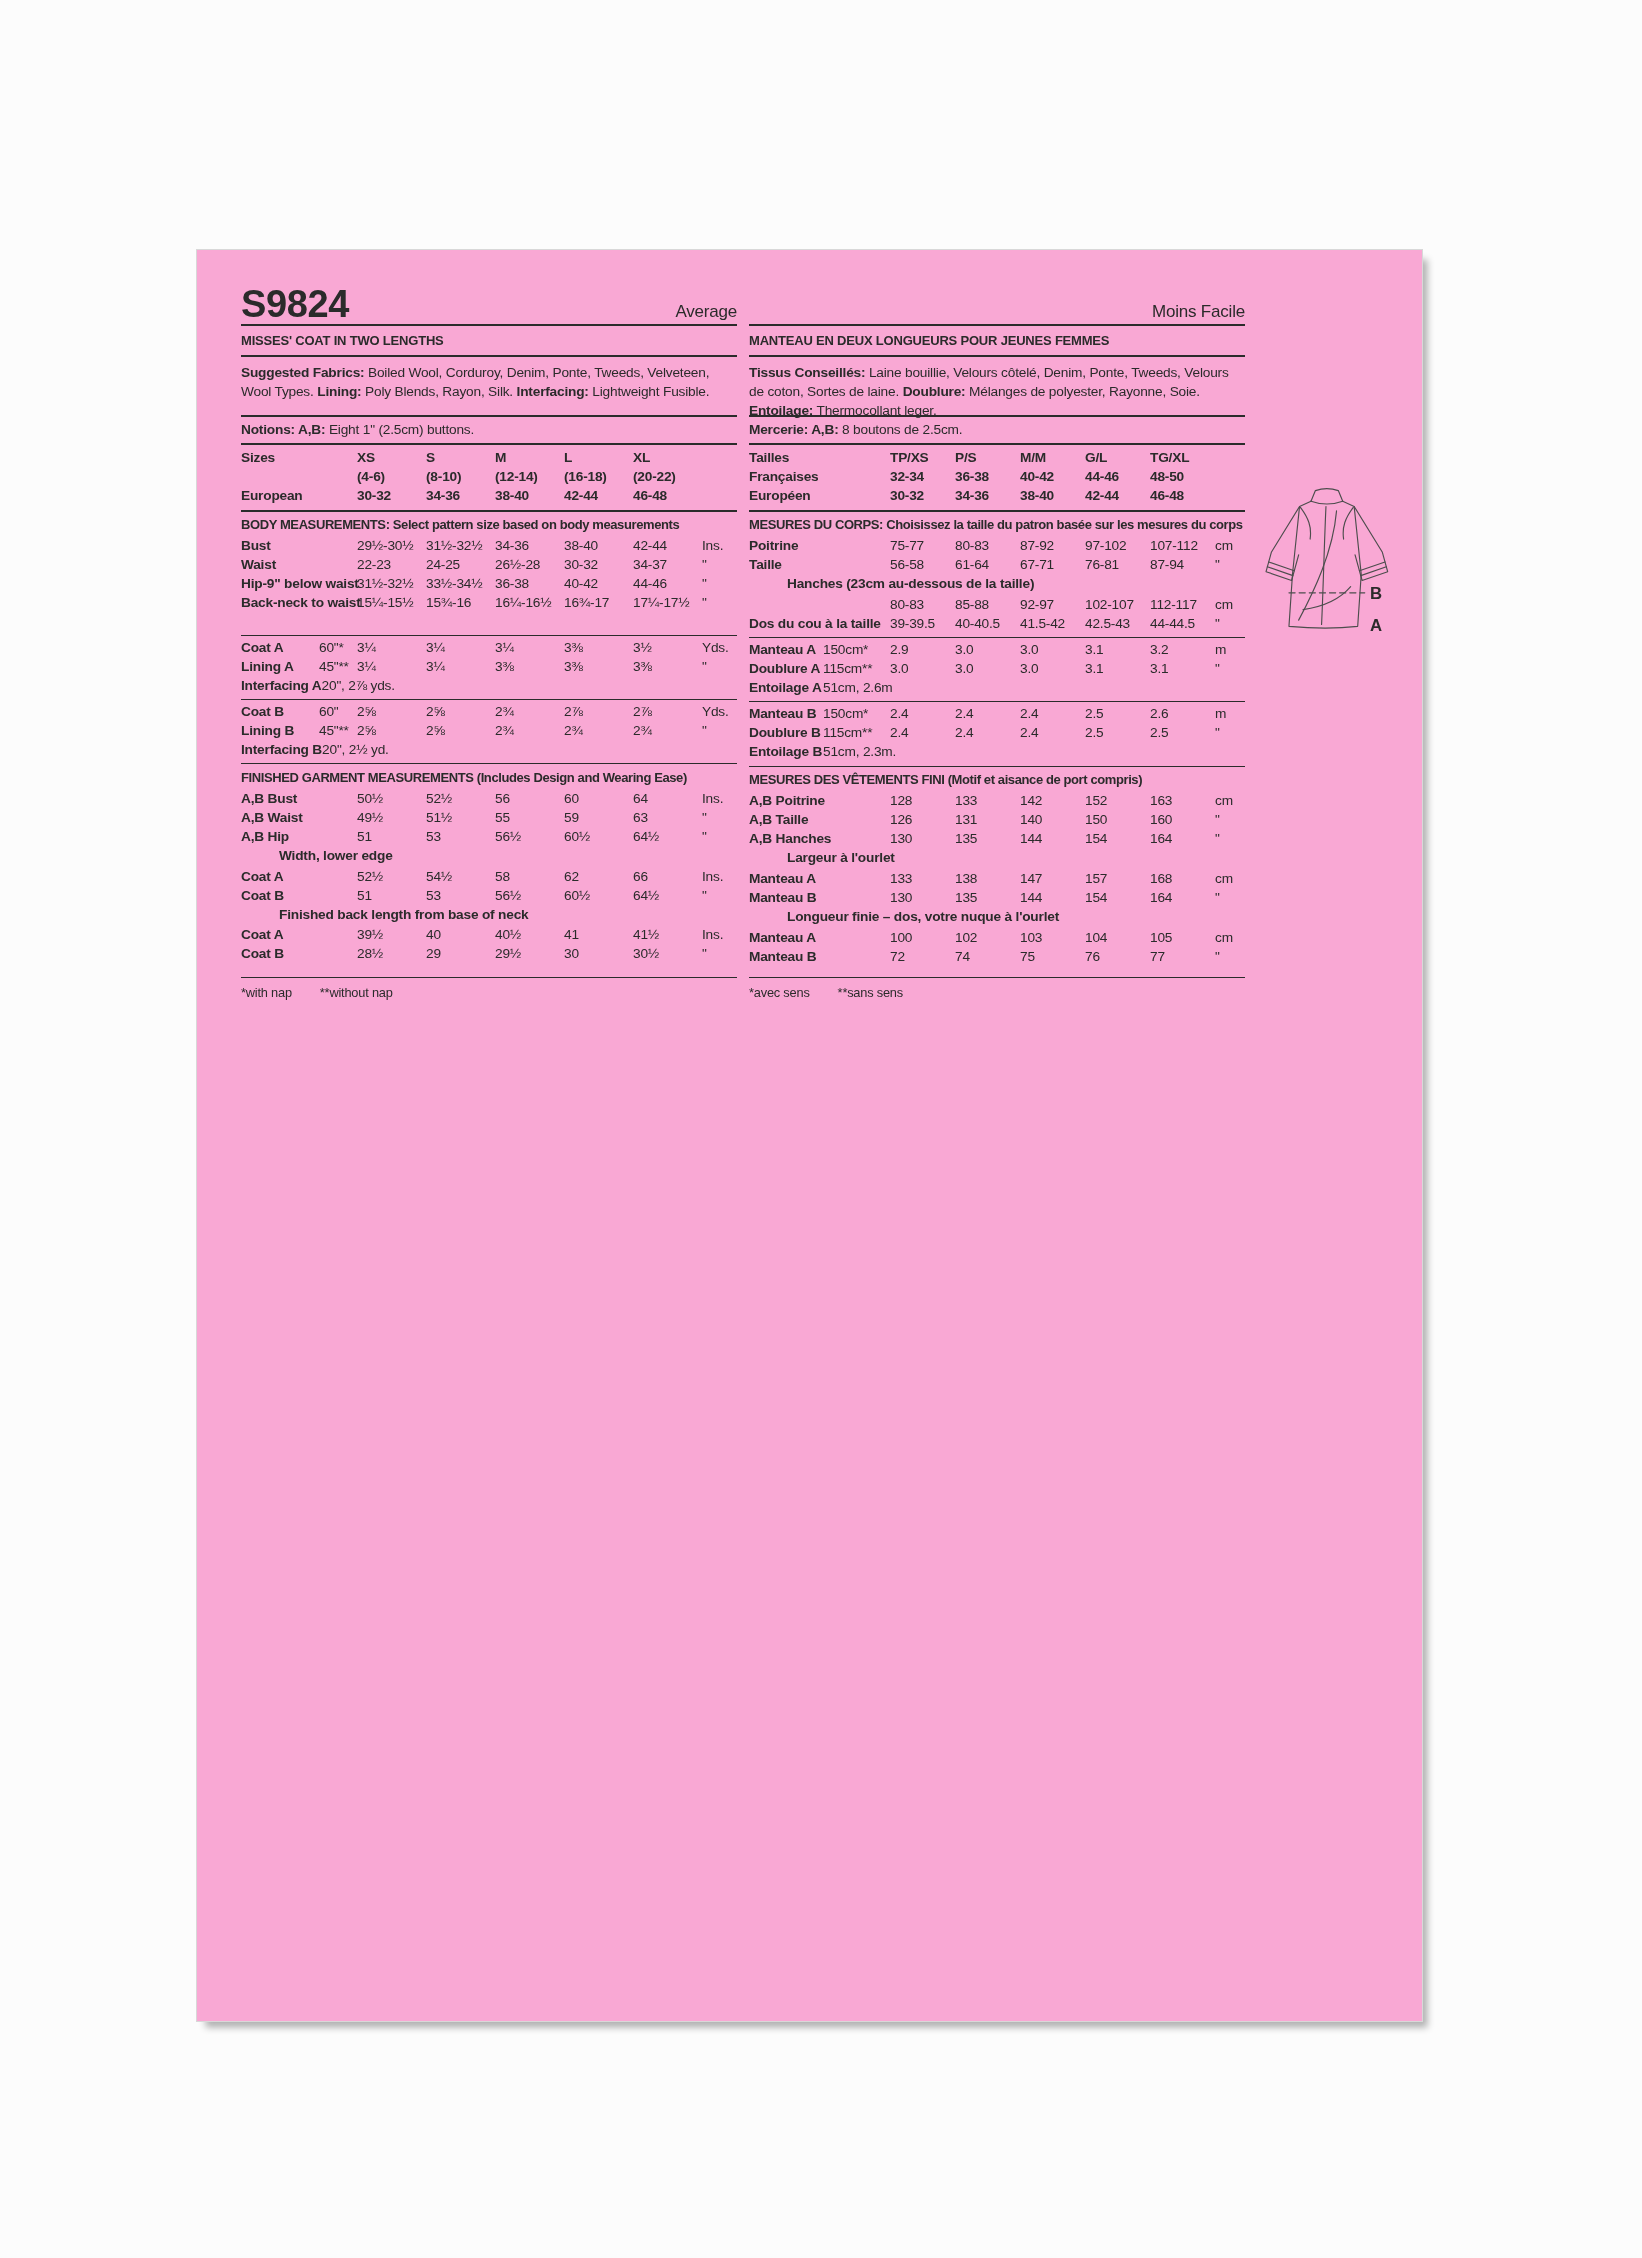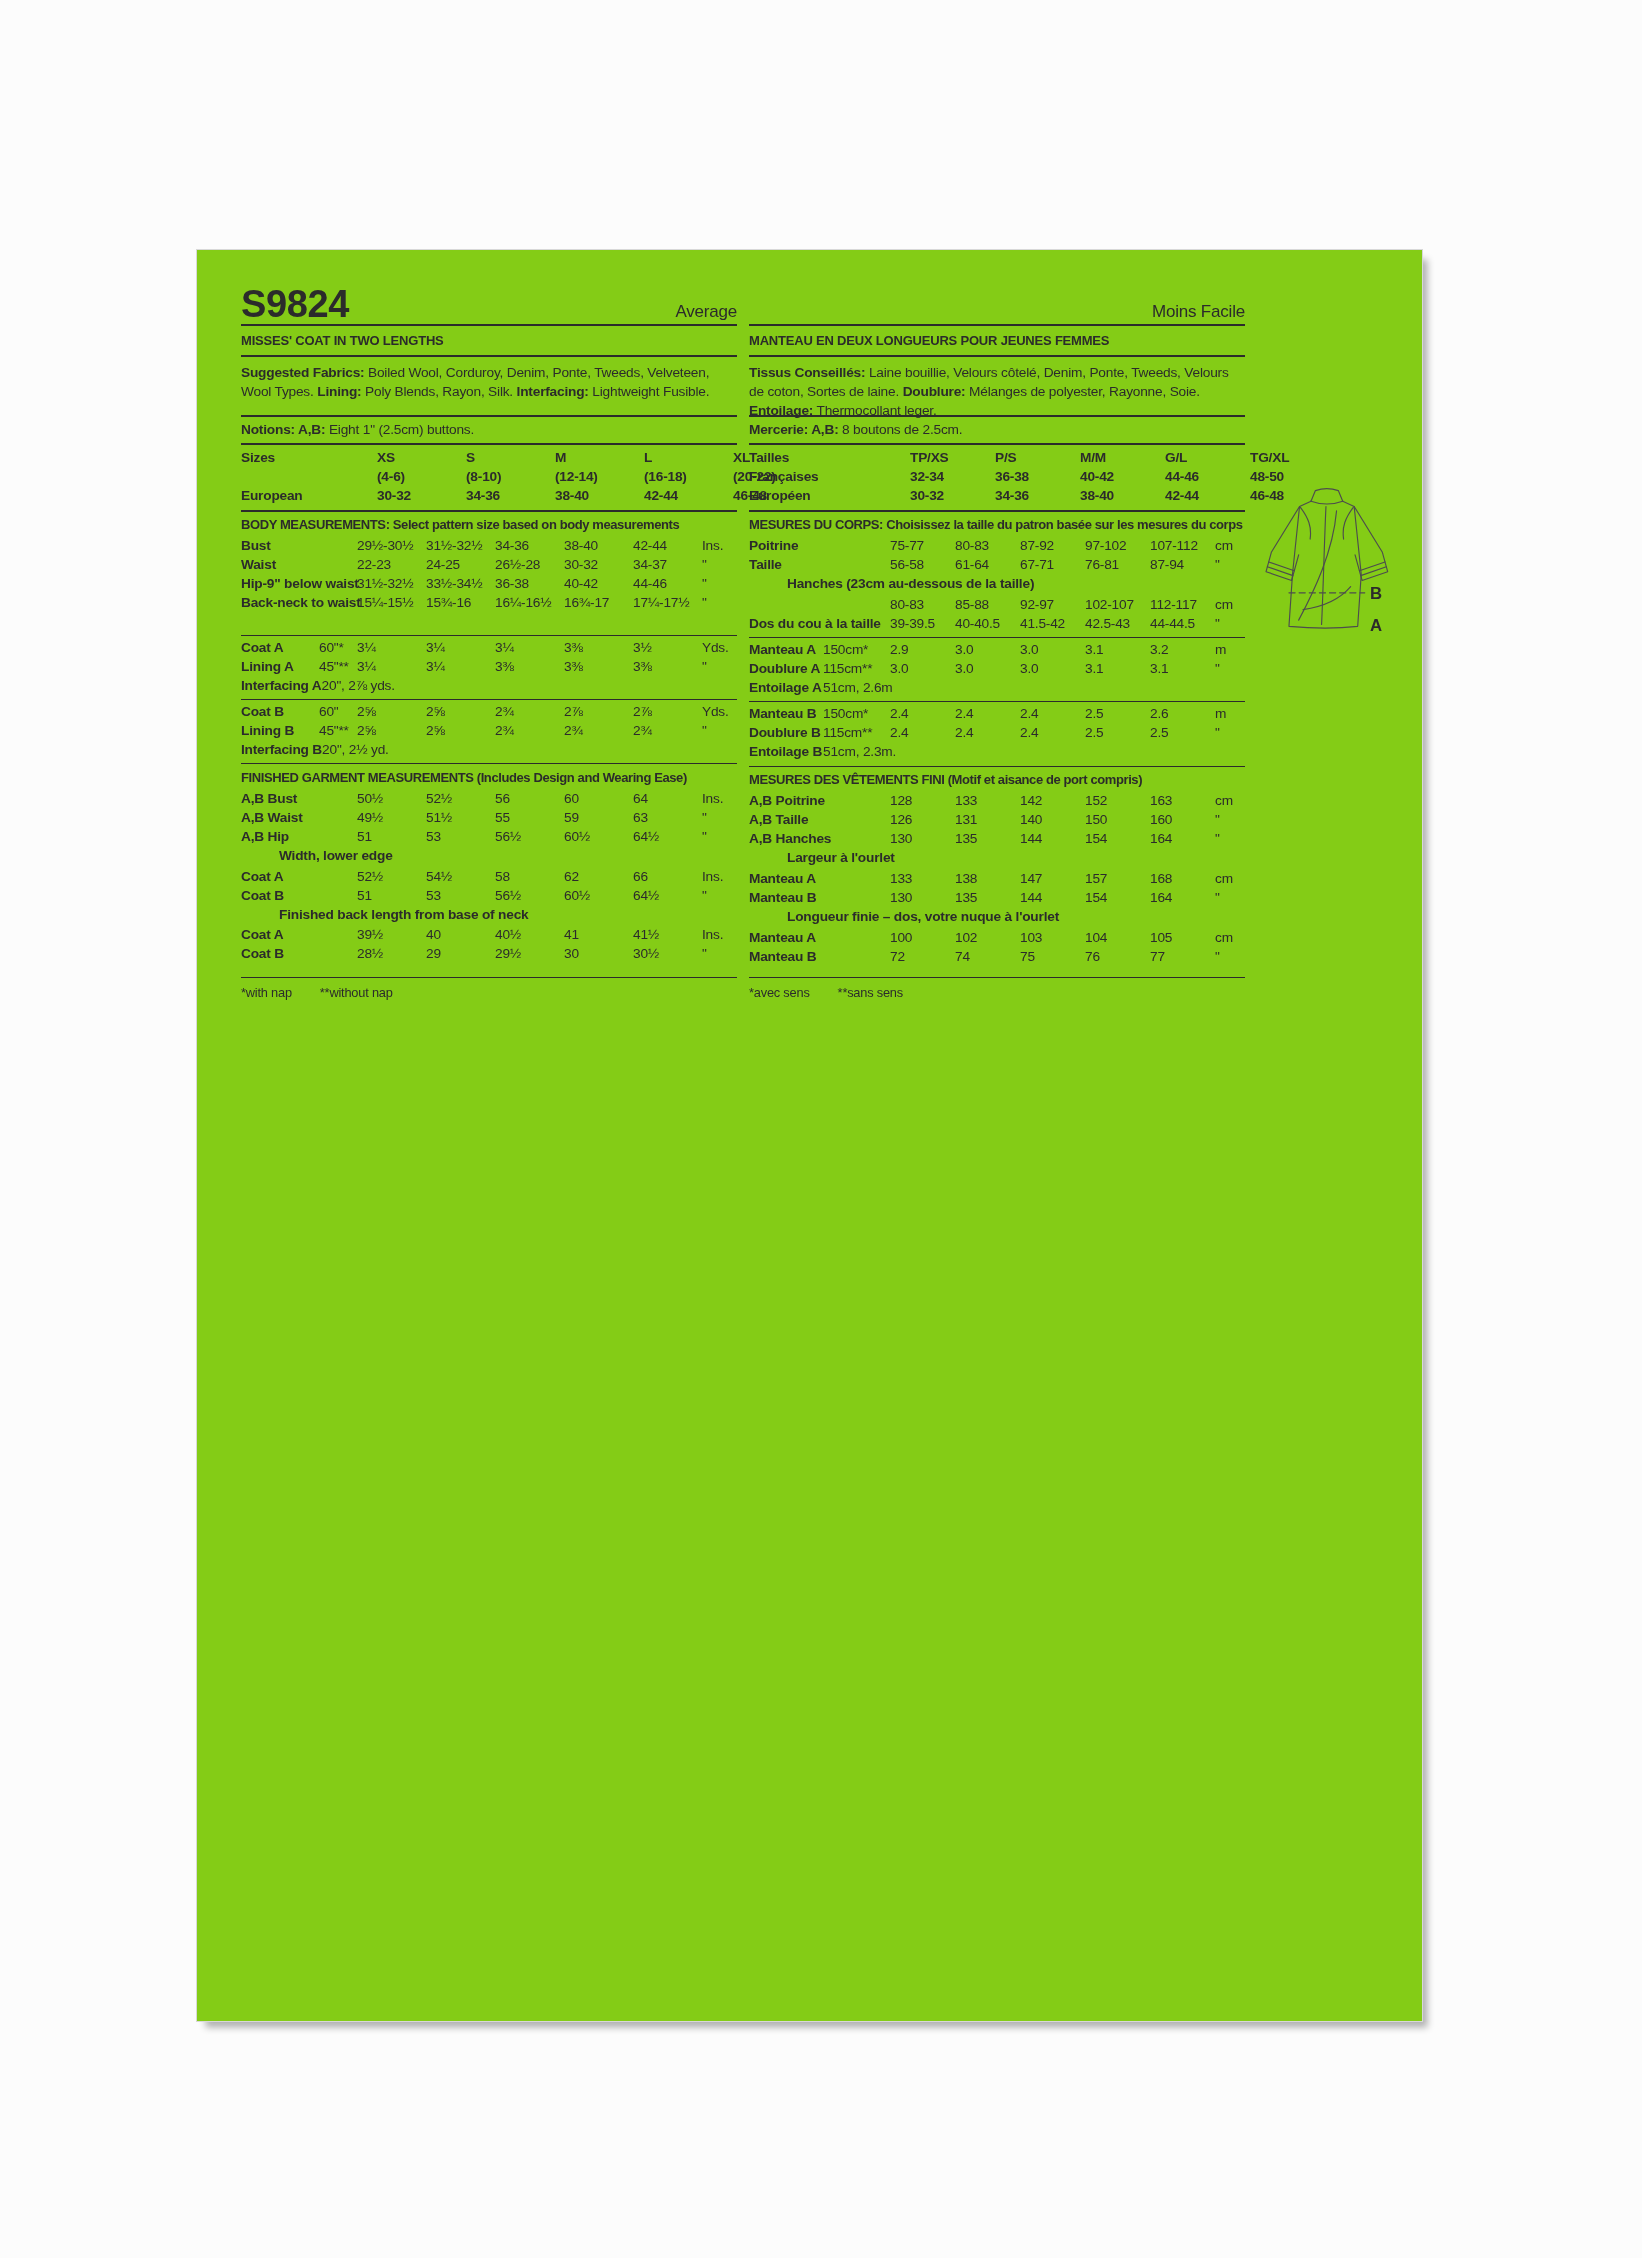--- a/index.html
+++ b/index.html
@@ -4,36 +4,36 @@
 <style>
   html,body{margin:0;padding:0}
   body{
     width:1643px;height:2258px;position:relative;
     background:#fcfcfc;
     font-family:"Liberation Sans", sans-serif;
     color:#2b2b2b;
   }
   .page{
     position:absolute;left:196px;top:249px;width:1227px;height:1773px;
-    background:#84cc16;border:1.8px solid #d8d8d8;box-sizing:border-box;
+    background:#f9a8d4;border:1.8px solid #d8d8d8;box-sizing:border-box;
     box-shadow:7px 8px 7px -1.8px rgba(0,0,0,0.30);
   }
   .col{position:absolute;top:32px;width:496px;font-size:13.7px;line-height:19px;letter-spacing:-0.2px;color:#2b2b2b;}
   .col-en{left:44px;--lw:116px;--vw:69px;--uw:35px;--ww:78px;}
   .col-fr{left:552px;--lw:141px;--vw:65px;--uw:28px;--ww:74px;}
 
   .masthead{position:relative;height:42px;border-bottom:2.2px solid #2b2b2b;}
   .pattern-number{position:absolute;left:0;bottom:0.9px;font-size:38px;font-weight:700;line-height:1;letter-spacing:-0.4px;}
   .difficulty{position:absolute;right:0;bottom:3.5px;font-size:17px;}
   .garment-title{font-weight:700;font-size:13px;padding:5.3px 0 4.4px;border-bottom:2.2px solid #2b2b2b;white-space:nowrap;}
   .fabrics{height:52px;padding-top:6.2px;border-bottom:2.2px solid #2b2b2b;}
   .notions{padding:3.5px 0 3.5px;border-bottom:2.2px solid #2b2b2b;}
   .b{font-weight:700;}
   .size-table{padding:3.5px 0 4.4px;border-bottom:2.2px solid #2b2b2b;}
-  .size-table .mrow{font-weight:700;gap:20px;}
+  .size-table .mrow{font-weight:700;}
   .section-heading{font-weight:700;font-size:13px;letter-spacing:-0.4px;white-space:nowrap;padding-top:3.5px;}
   .rows{padding-top:1.8px;}
   .mrow{display:flex;}
   .c{flex:0 0 auto;white-space:nowrap;overflow:visible;}
   .c.lbl{width:var(--lw);display:flex;}
   .c.lbl .b{font-weight:700;}
   .wlbl{display:inline-block;min-width:var(--ww);font-weight:700;}
   .c.v{width:var(--vw);}
   .c.u{width:var(--uw);}
   .subhead{font-weight:700;white-space:nowrap;margin-left:38px;}

